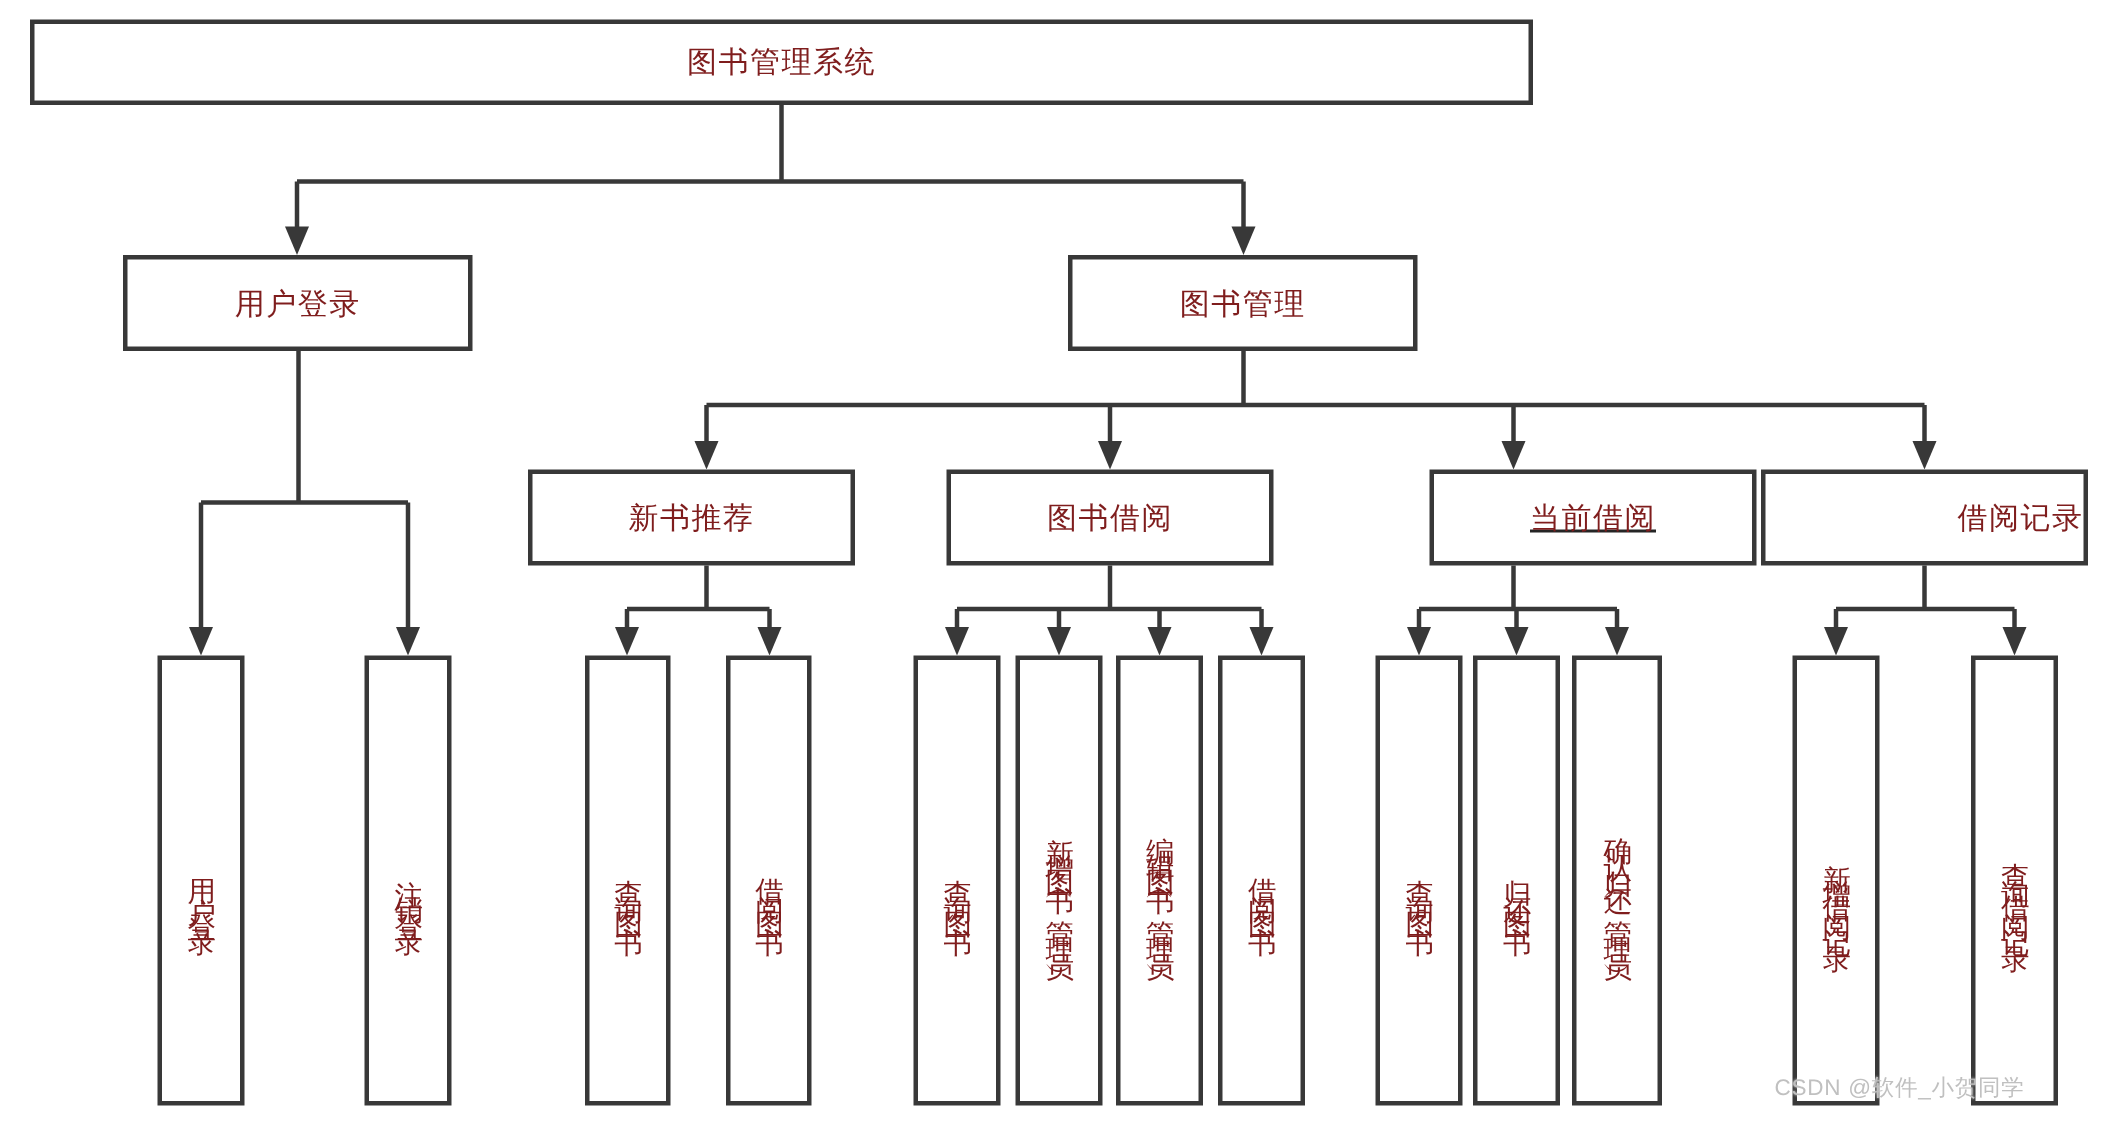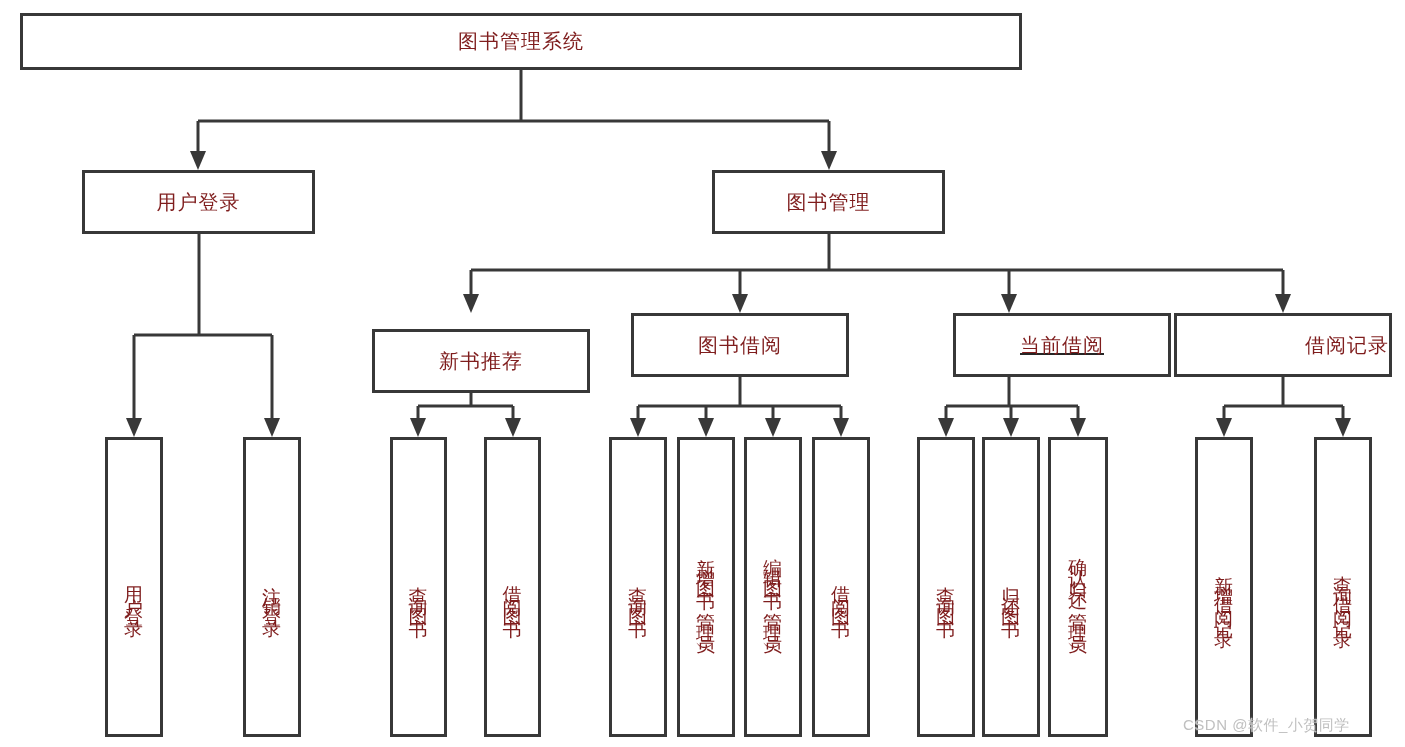--- a/index.html
+++ b/index.html
@@ -48,21 +48,21 @@
     margin-bottom: -11px;
     white-space: nowrap;
   }
   
   .n-root  { left: 20px;  top: 13px;  width: 1002px; height: 57px; }
   
   .n-user  { left: 82px;  top: 170px; width: 233px;  height: 64px; }
   .n-book  { left: 712px; top: 170px; width: 233px;  height: 64px; }
   
   .n-l3    { top: 313px;  height: 64px; width: 218px; }
-  .n-rec   { left: 372px; margin-top: 16px; }
+  .n-rec   { left: 352px; }
   .n-bor   { left: 631px; justify-content: center; }
   .n-cur   { left: 953px; text-decoration: underline; }
   .n-his   { left: 1174px; justify-content: flex-end; }
   
   .leaf    { top: 437px;  height: 300px; }
   .lf-1  { left: 105px;  width: 58px; }
   .lf-2  { left: 243px;  width: 58px; }
   .lf-3  { left: 390px;  width: 57px; }
   .lf-4  { left: 484px;  width: 57px; }
   .lf-5  { left: 609px;  width: 58px; }

